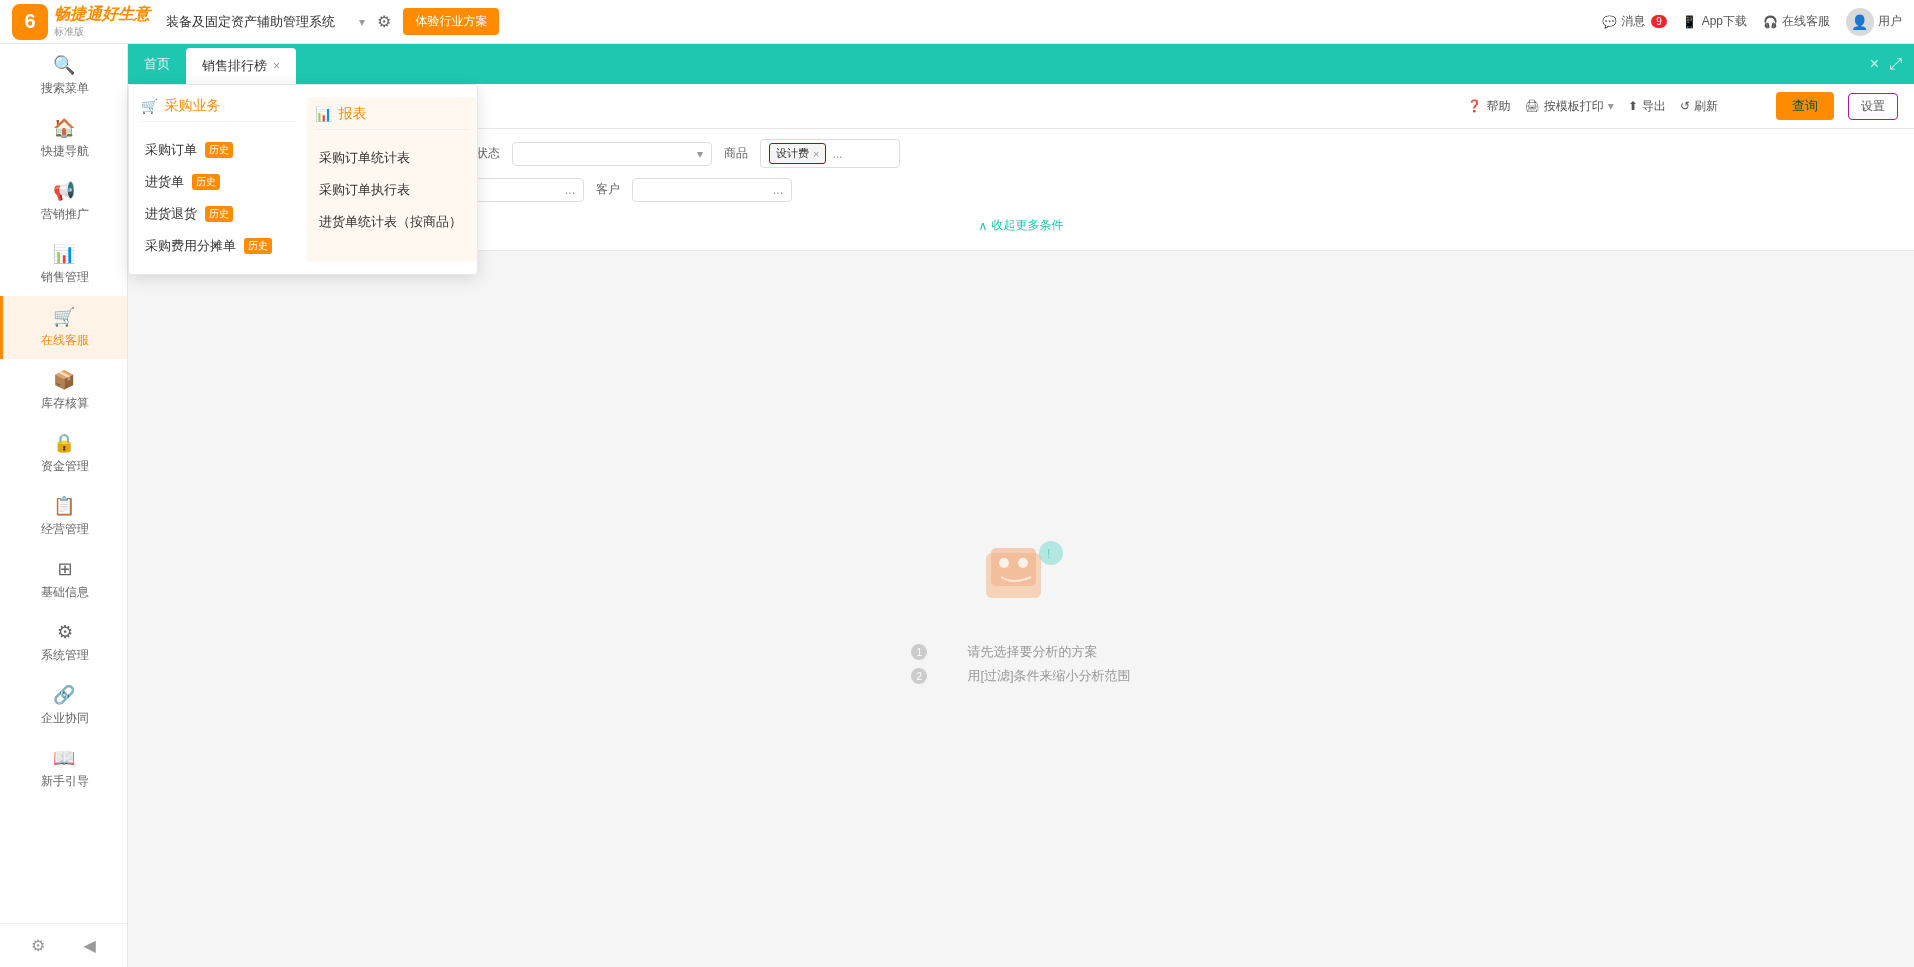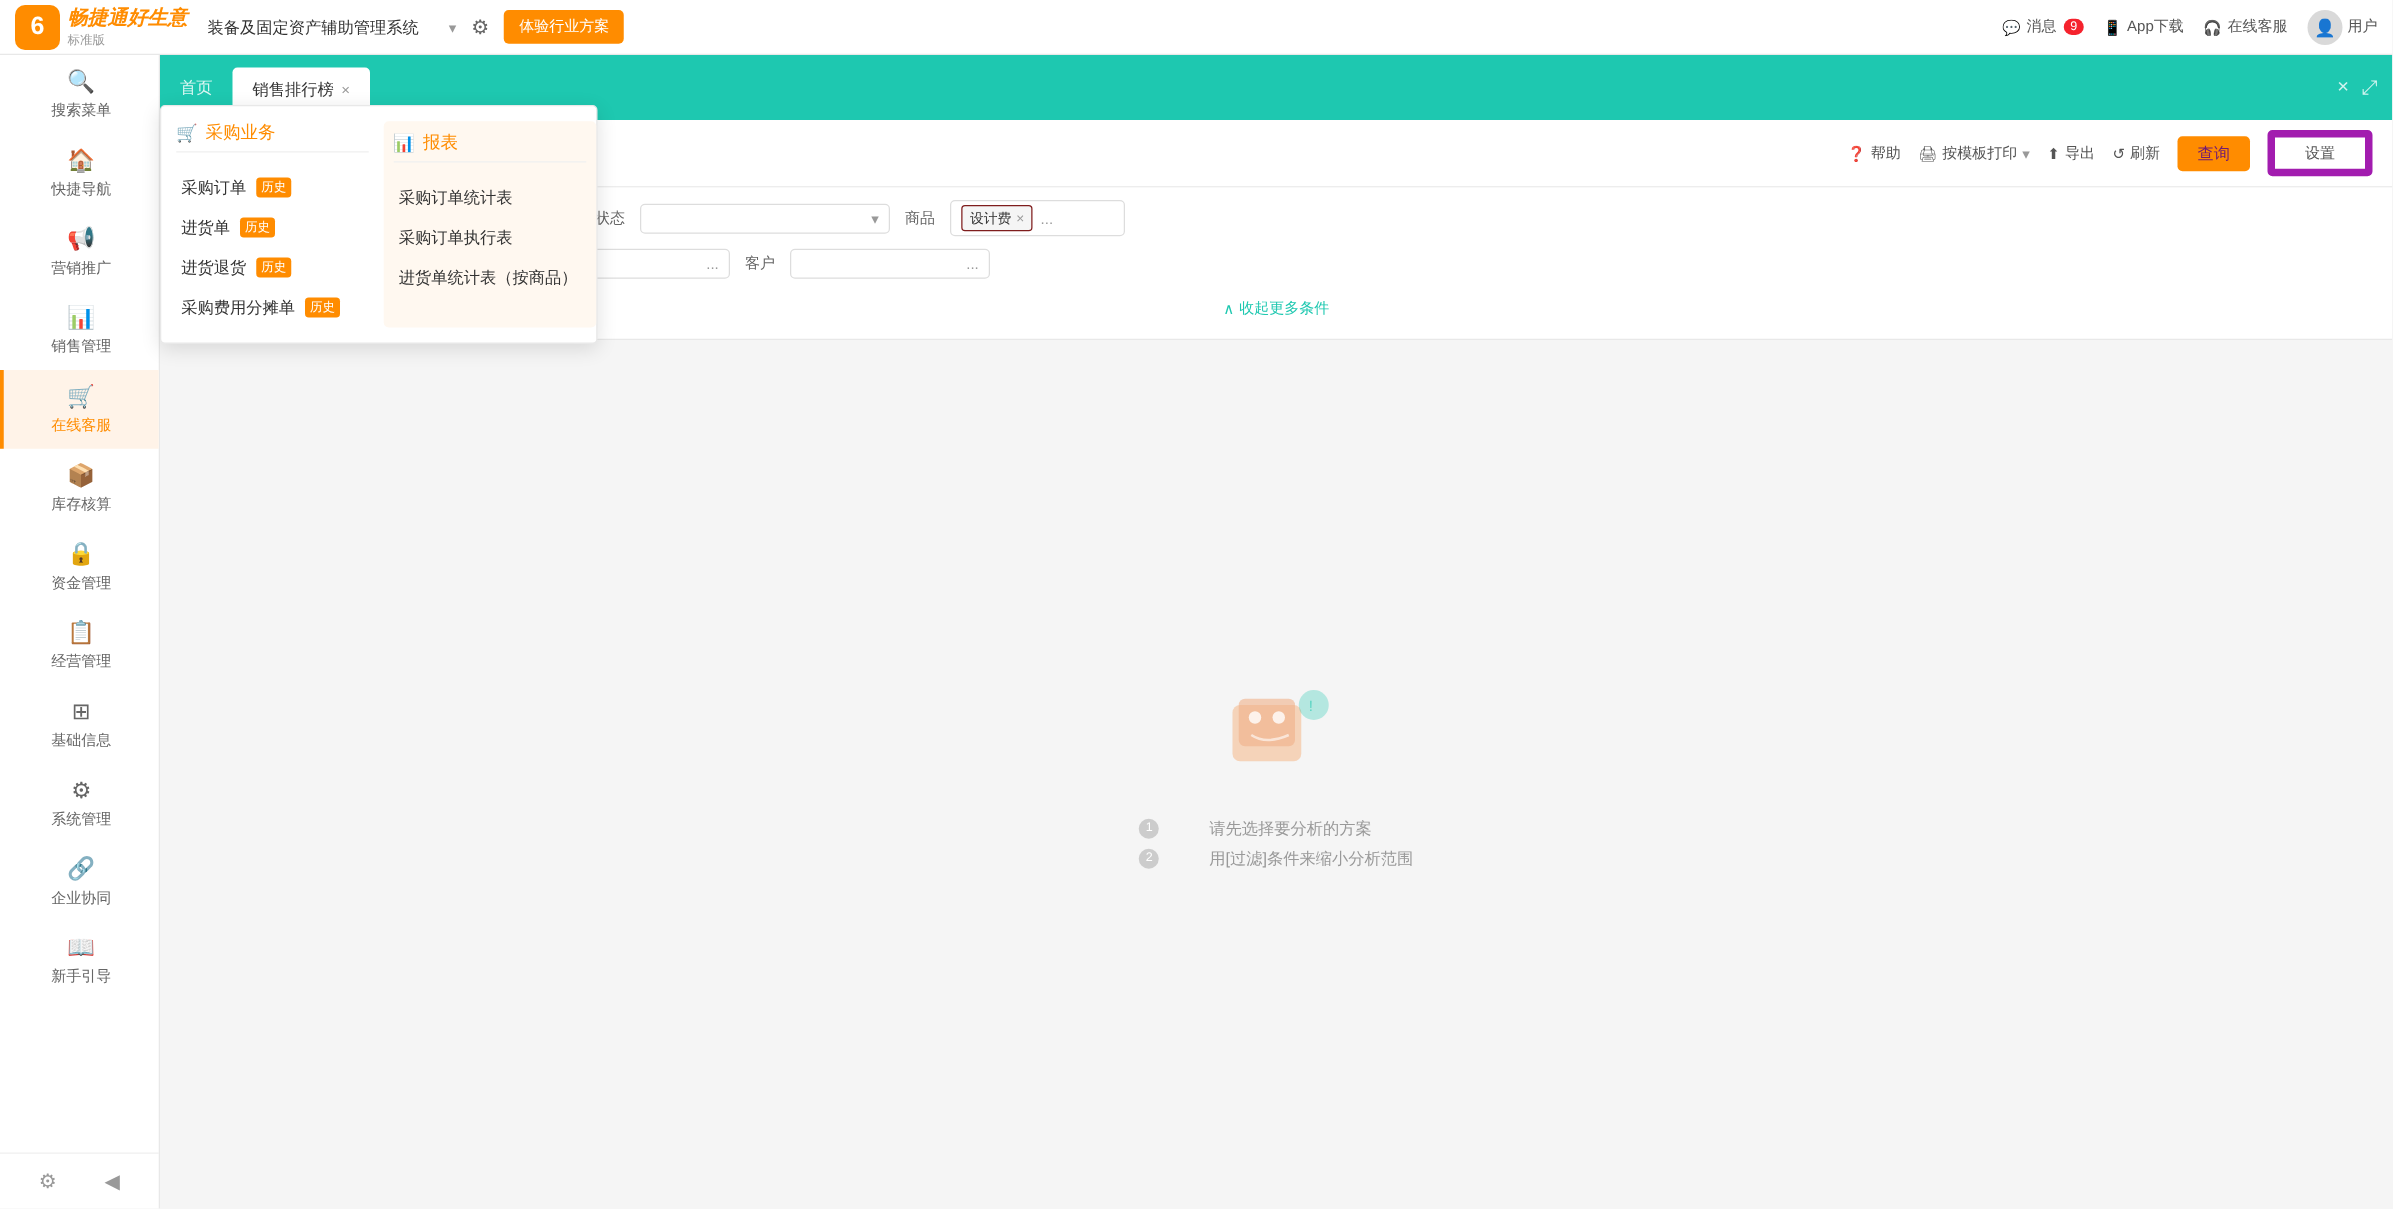--- a/index.html
+++ b/index.html
@@ -18,36 +18,36 @@
     .system-title { font-size: 13px; color: #333; margin-right: 24px; }
     .dropdown-arrow { color: #999; font-size: 12px; margin-right: 12px; cursor: pointer; }
     .settings-icon { color: #666; margin-right: 12px; cursor: pointer; font-size: 16px; }
     .industry-btn { background: #ff8c00; color: white; border: none; border-radius: 4px; padding: 5px 12px; cursor: pointer; font-size: 12px; }
     .top-bar-right { margin-left: auto; display: flex; align-items: center; gap: 16px; }
     .top-bar-item { display: flex; align-items: center; gap: 4px; color: #555; font-size: 12px; cursor: pointer; }
     .notification-dot { background: #f5222d; color: white; border-radius: 10px; font-size: 10px; padding: 1px 5px; margin-left: 2px; }
     .user-avatar { width: 28px; height: 28px; background: #d9d9d9; border-radius: 50%; display: flex; align-items: center; justify-content: center; }
 
     
-    .tab-bar { height: 52px; background: #1ec8b0; display: flex; align-items: center; padding: 0 0; flex-shrink: 0; text-align: center; }
+    .tab-bar { height: 40px; background: #1ec8b0; display: flex; align-items: center; padding: 0 0; flex-shrink: 0; text-align: center; }
     .tab-item { height: 40px; display: flex; align-items: center; padding: 0 16px; font-size: 13px; cursor: pointer; color: rgba(255,255,255,0.85); }
     .tab-item.active { background: #fff; color: #333; border-radius: 4px 4px 0 0; margin-top: 4px; height: 36px; }
     .tab-close { margin-left: 6px; font-size: 12px; color: #999; }
     .tab-bar-close { margin-left: auto; display: flex; align-items: center; padding-right: 12px; color: rgba(255,255,255,0.8); font-size: 16px; cursor: pointer; gap: 10px; }
     .sidebar-item { display: flex; flex-direction: column; align-items: center; padding: 10px 4px; cursor: pointer; color: #666; font-size: 12px; border-left: 3px solid transparent; }
     .sidebar-item.active { color: #ff8c00; background: #fff3e8; border-left: 3px solid #ff8c00; }
     .sidebar-icon { font-size: 18px; margin-bottom: 4px; }
     .sidebar-bottom { margin-top: auto; padding: 12px; display: flex; justify-content: space-around; border-top: 1px solid #f0f0f0; }
     .sidebar-bottom-icon { color: #999; cursor: pointer; font-size: 16px; }
 
     
     .content-toolbar { background: #fff; padding: 8px 16px; display: flex; align-items: center; gap: 12px; border-bottom: 1px solid #e8e8e8; flex-shrink: 0; }
     .toolbar-btn { display: flex; align-items: center; gap: 4px; color: #555; font-size: 12px; cursor: pointer; }
-    .toolbar-btn-primary { background: #ff8c00; color: #701a75; border: none; border-radius: 4px; padding: 5px 16px; cursor: pointer; font-size: 13px; }
-    .toolbar-btn-secondary { border: 6px solid #a21caf; background: #fff; color: #555; border-radius: 4px; padding: 4px 24px; cursor: pointer; font-size: 12px; }
+    .toolbar-btn-primary { background: #ff8c00; color: #14532d; border: none; border-radius: 4px; padding: 5px 16px; cursor: pointer; font-size: 13px; margin-left: 44px; }
+    .toolbar-btn-secondary { border: 1px solid #a21caf; background: #fff; color: #555; border-radius: 4px; padding: 4px 12px; cursor: pointer; font-size: 12px; }
 
     
     .filter-area { background: #fff; padding: 10px 16px; border-bottom: 1px solid #e8e8e8; flex-shrink: 0; }
     .filter-row { display: flex; align-items: center; gap: 12px; margin-bottom: 8px; flex-wrap: wrap; }
     .filter-label { color: #666; font-size: 12px; white-space: nowrap; }
     .filter-input { border: 1px solid #ddd; border-radius: 4px; padding: 4px 8px; font-size: 12px; color: #333; min-width: 160px; display: flex; align-items: center; justify-content: space-between; }
     .filter-tag { background: #f5f5f5; border: 1px solid #7f1d1d; border-radius: 3px; padding: 2px 6px; font-size: 11px; display: flex; align-items: center; gap: 4px; }
     .filter-tag-close { color: #999; cursor: pointer; }
     .collapse-btn { color: #1ec8b0; font-size: 12px; cursor: pointer; display: flex; align-items: center; gap: 4px; text-align: center; padding: 6px 0; }
 

